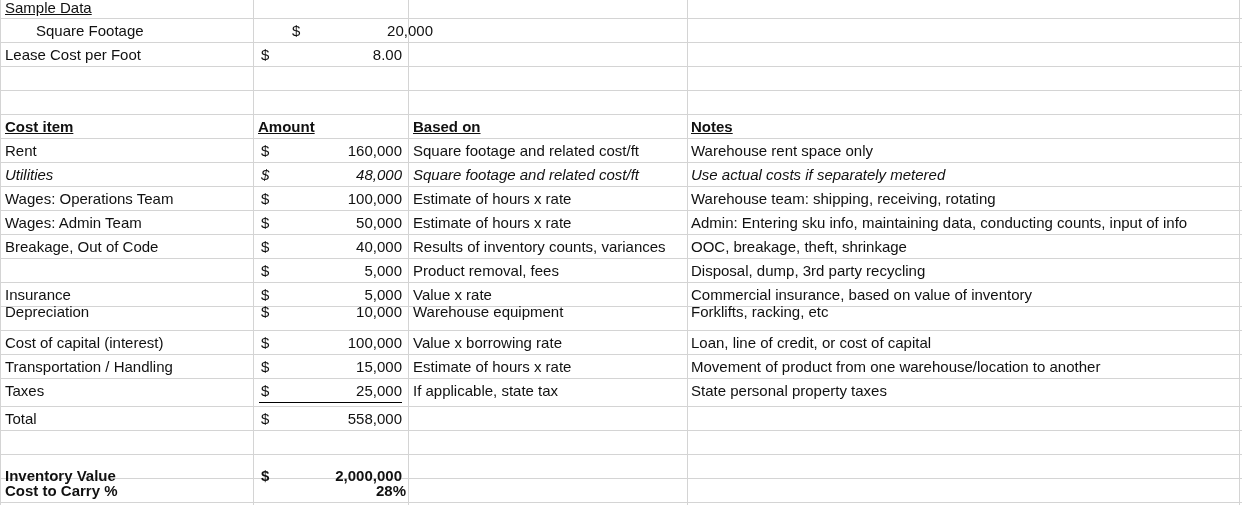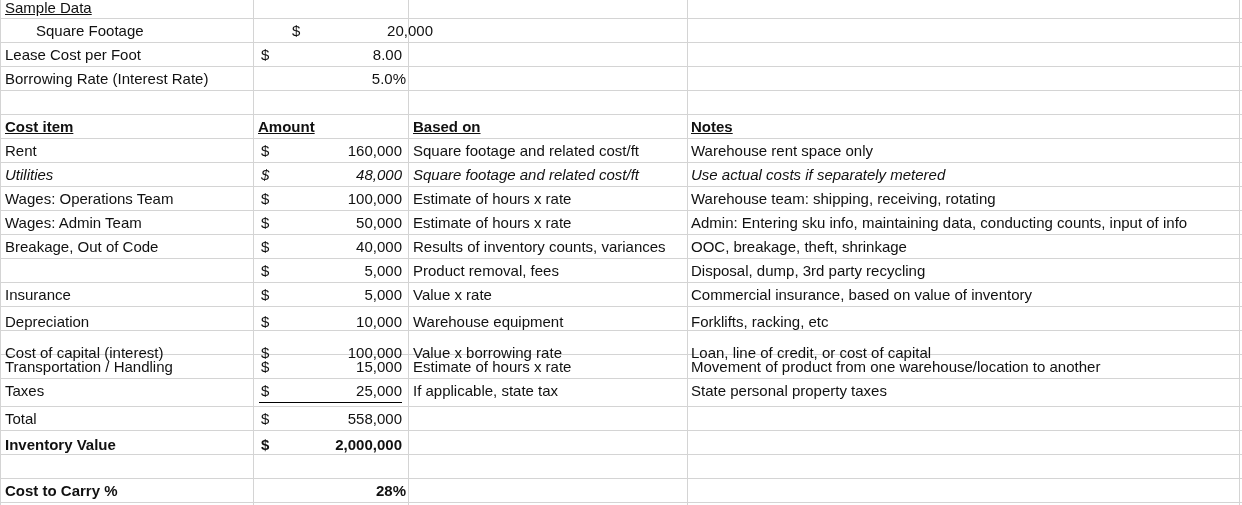--- a/index.html
+++ b/index.html
@@ -60,24 +60,20 @@
   <div class="row" style="top:19px;margin-left:31px;">
     <span class="cell c-a">Square Footage</span>
     <span class="cell c-dollar">$</span>
     <span class="cell c-amt">20,000</span>
   </div>
   <div class="row" style="top:43px;">
     <span class="cell c-a">Lease Cost per Foot</span>
     <span class="cell c-dollar">$</span>
     <span class="cell c-amt">8.00</span>
   </div>
-  <div class="row" style="top:67px;">
-    <span class="cell c-a">Borrowing Rate (Interest Rate)</span>
-    <span class="cell c-amt-pct">5.0%</span>
-  </div>
 
   <div class="row" style="top:115px;">
     <span class="cell c-a b u">Cost item</span>
     <span class="cell c-amthdr b u">Amount</span>
     <span class="cell c-based b u">Based on</span>
     <span class="cell c-notes b u">Notes</span>
   </div>
 
   <div class="row" style="top:139px;">
     <span class="cell c-a">Rent</span>
@@ -120,28 +116,28 @@
     <span class="cell c-based">Product removal, fees</span>
     <span class="cell c-notes">Disposal, dump, 3rd party recycling</span>
   </div>
   <div class="row" style="top:283px;">
     <span class="cell c-a">Insurance</span>
     <span class="cell c-dollar">$</span>
     <span class="cell c-amt">5,000</span>
     <span class="cell c-based">Value x rate</span>
     <span class="cell c-notes">Commercial insurance, based on value of inventory</span>
   </div>
-  <div class="row" style="top:310px;">
+  <div class="row" style="top:300px;">
     <span class="cell c-a">Depreciation</span>
     <span class="cell c-dollar">$</span>
     <span class="cell c-amt">10,000</span>
     <span class="cell c-based">Warehouse equipment</span>
     <span class="cell c-notes">Forklifts, racking, etc</span>
   </div>
-  <div class="row" style="top:341px;">
+  <div class="row" style="top:331px;">
     <span class="cell c-a">Cost of capital (interest)</span>
     <span class="cell c-dollar">$</span>
     <span class="cell c-amt">100,000</span>
     <span class="cell c-based">Value x borrowing rate</span>
     <span class="cell c-notes">Loan, line of credit, or cost of capital</span>
   </div>
   <div class="row" style="top:355px;">
     <span class="cell c-a">Transportation / Handling</span>
     <span class="cell c-dollar">$</span>
     <span class="cell c-amt">15,000</span>
@@ -157,21 +153,21 @@
   </div>
 
   <div class="under-line" style="top:402px;"></div>
 
   <div class="row" style="top:407px;">
     <span class="cell c-a">Total</span>
     <span class="cell c-dollar">$</span>
     <span class="cell c-amt">558,000</span>
   </div>
 
-  <div class="row" style="top:433px;">
+  <div class="row" style="top:464px;">
     <span class="cell c-a b">Inventory Value</span>
     <span class="cell c-dollar b">$</span>
     <span class="cell c-amt b">2,000,000</span>
   </div>
   <div class="row" style="top:479px;">
     <span class="cell c-a b">Cost to Carry %</span>
     <span class="cell c-amt-pct b">28%</span>
   </div>
 
 </div>

